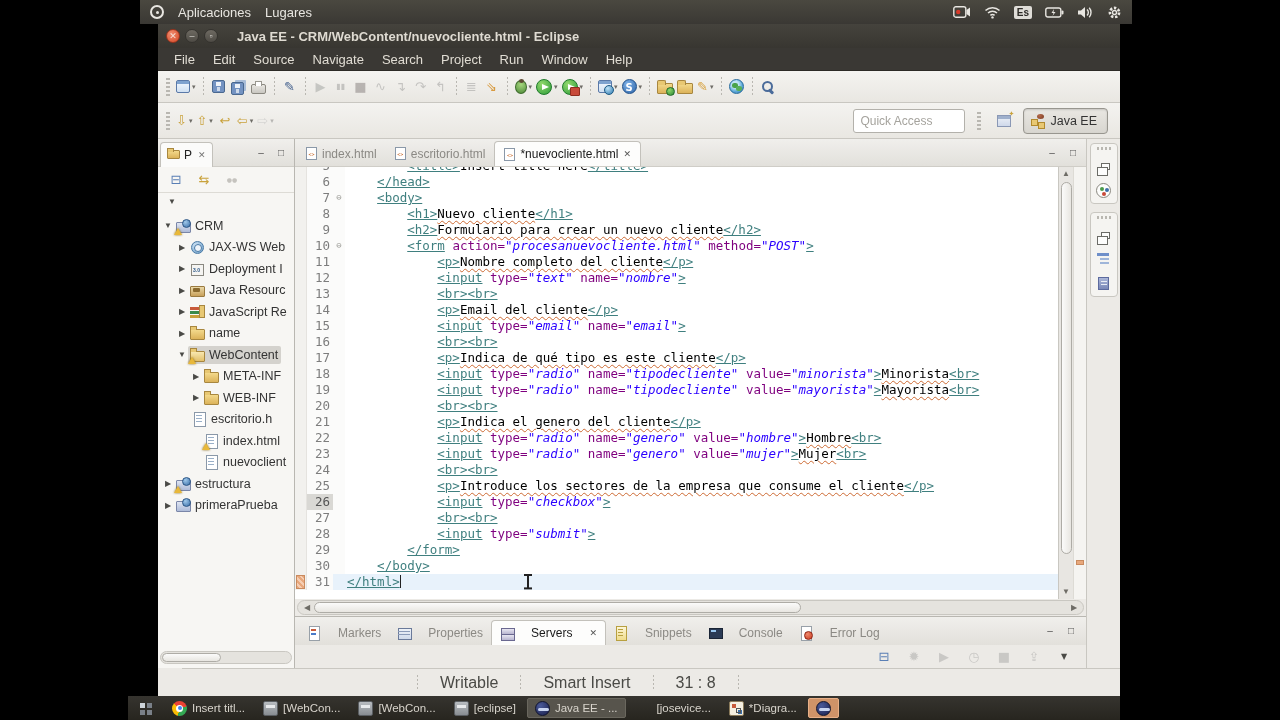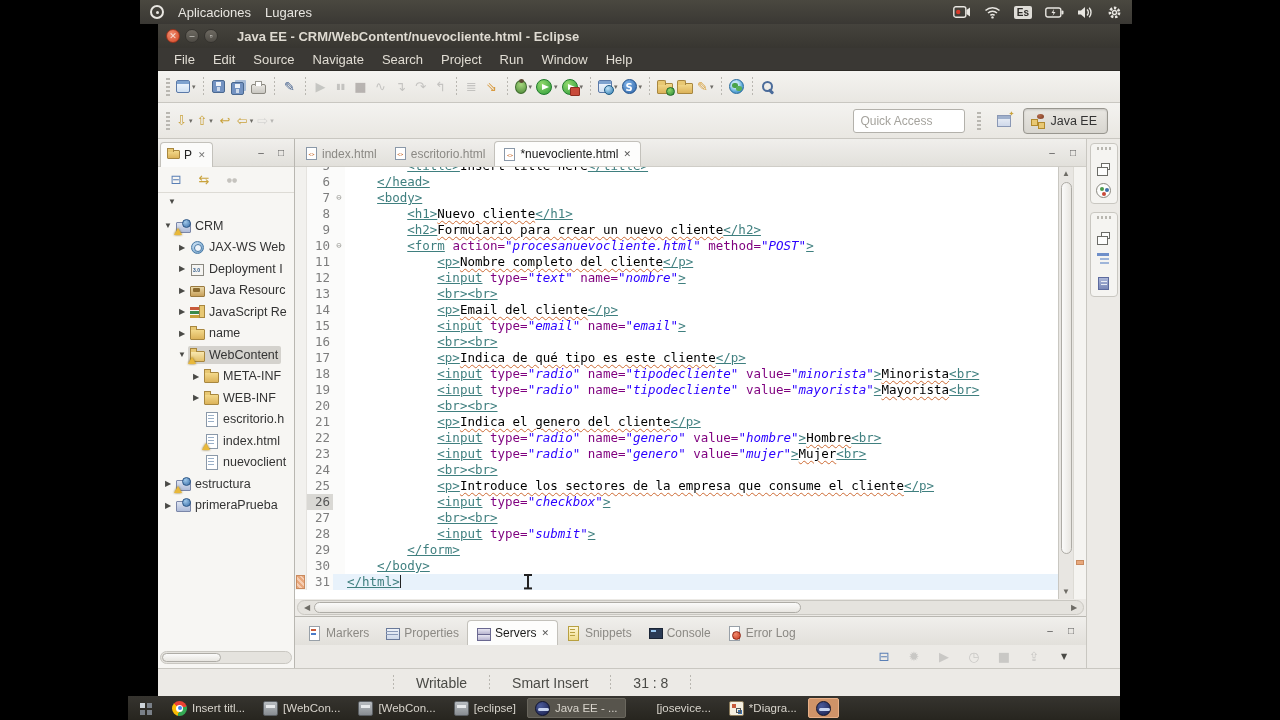--- a/index.html
+++ b/index.html
@@ -235,21 +235,21 @@
     color:#6e6c66; line-height:13px; }
   .editor-hsb .arr.left { left:2px; } .editor-hsb .arr.right { right:2px; }
   .editor-hsb .thumb { position:absolute; left:16px; top:1px; bottom:1px; width:62%;
     background:linear-gradient(#fbfbfa,#e8e6e1); border:1px solid #aeaca6; border-radius:7px; }
 
   
   .bottom-view { height:52px; flex:none; border-top:1px solid #b9b7b1; background:#eceae6;
     display:flex; flex-direction:column; }
   .bottom-tabs { height:28px; display:flex; align-items:flex-end; padding:0 4px;
     background:linear-gradient(#f0efec,#e2e0db); position:relative; }
-  .btab { display:flex; align-items:center; gap:5px; height:25px; padding:0 8px;
+  .btab { display:flex; align-items:center; gap:17px; height:25px; padding:0 8px;
     font-size:12px; color:#8b8984; border-radius:4px 4px 0 0; }
   .btab.active { background:#fdfdfc; border:1px solid #c3c1bb; border-bottom:none; color:#1a1a1a; }
   .bt { width:14px; height:14px; position:relative; flex:none; }
   .bt-markers::before { content:""; position:absolute; left:2px; top:0; width:9px; height:13px; background:#fff; border:1px solid #98a0a8; }
   .bt-markers::after { content:""; position:absolute; left:4px; top:3px; width:5px; height:2px;
     background:#c85a3a; box-shadow:0 4px 0 #4a7ac8; }
   .bt-props::before { content:""; position:absolute; left:1px; top:2px; width:12px; height:10px;
     background:linear-gradient(#eef2f8,#cfd9ea); border:1px solid #6a7a9a; }
   .bt-props::after { content:""; position:absolute; left:1px; top:5px; width:12px; height:1px; background:#8a9ab8;
     box-shadow:0 3px 0 #8a9ab8; }
@@ -292,21 +292,21 @@
   .ic-outline { width:13px; height:12px; position:relative; }
   .ic-outline::before { content:""; position:absolute; left:0; top:0; width:12px; height:3px; background:#6f8fc9; }
   .ic-outline::after { content:""; position:absolute; left:3px; top:5px; width:9px; height:2px;
     background:#9fb5d9; box-shadow:0 4px 0 #9fb5d9; }
   .ic-doc { width:11px; height:13px; background:linear-gradient(#aab6d8,#7a88b8); border:1px solid #5c6a9e; position:relative; }
   .ic-doc::before { content:""; position:absolute; left:2px; top:3px; width:6px; height:6px;
     background:repeating-linear-gradient(#e8ecf5 0 1px,transparent 1px 3px); }
 
   
   .statusbar { height:28px; flex:none; background:#eceae6; border-top:1px solid #c9c7c1;
-    display:flex; align-items:center; font-size:14px; color:#4a4a46; }
+    display:flex; align-items:center; font-size:16px; color:#4a4a46;margin-left:24px; }
   .st-sep { width:1px; height:16px; background:repeating-linear-gradient(#b9b7b1 0 2px,transparent 2px 4px); }
   .st-field { padding:0 22px; white-space:nowrap; }
   .st-spacer-a { width:235px; } .st-spacer-b { flex:1; }
 
   
   .taskbar { position:absolute; left:0; bottom:0; width:100%; height:24px;
     background:linear-gradient(#36342f,#27251f); display:flex; align-items:center;
     padding:0 4px; gap:4px; }
   .tk-item { display:flex; align-items:center; gap:5px; height:20px; padding:0 7px;
     border-radius:2px; color:#d8d4cc; font-size:11.5px; white-space:nowrap; }
@@ -626,21 +626,21 @@
                   <span>META-INF</span>
                 </span>
               </div>
               <div class="trow" style="padding-left: 32px;">
                 <span class="texp">▶</span>
                 <span class="tlabelwrap">
                   <span class="ti ti-folder"></span>
                   <span>WEB-INF</span>
                 </span>
               </div>
-              <div class="trow" style="padding-left: 32px;">
+              <div class="trow" style="padding-left: 20px;">
                 <span class="texp"></span>
                 <span class="tlabelwrap">
                   <span class="ti ti-file"></span>
                   <span>escritorio.h</span>
                 </span>
               </div>
               <div class="trow" style="padding-left: 32px;">
                 <span class="texp"></span>
                 <span class="tlabelwrap">
                   <span class="ti ti-file warn">

